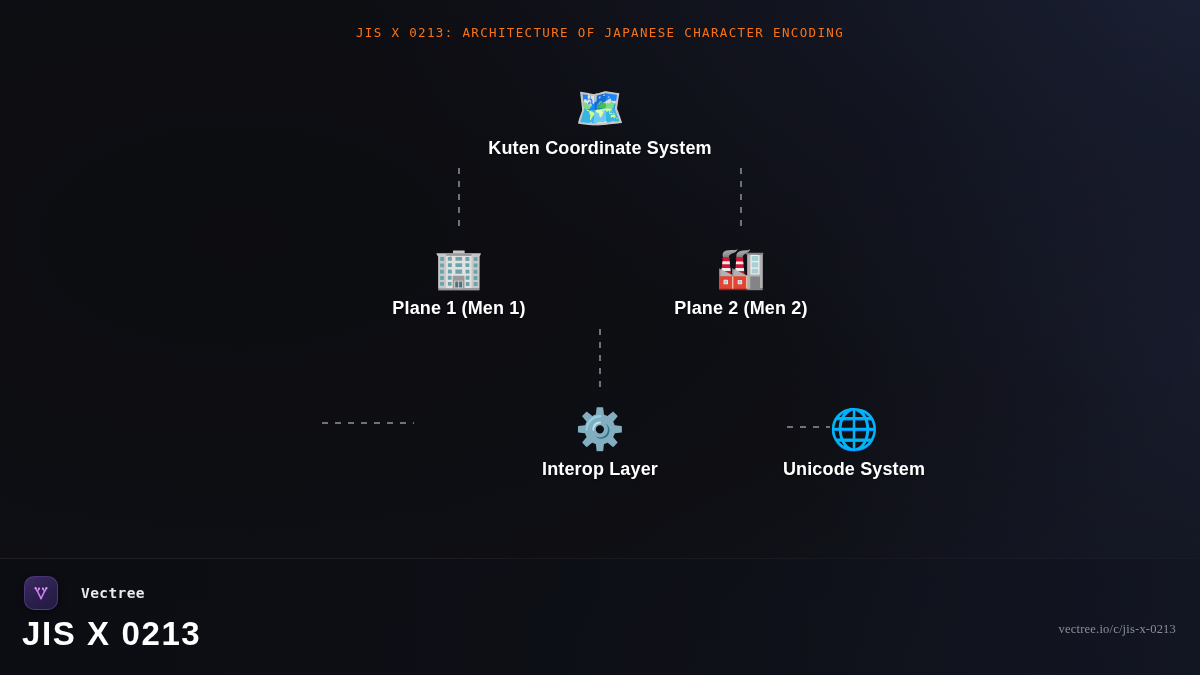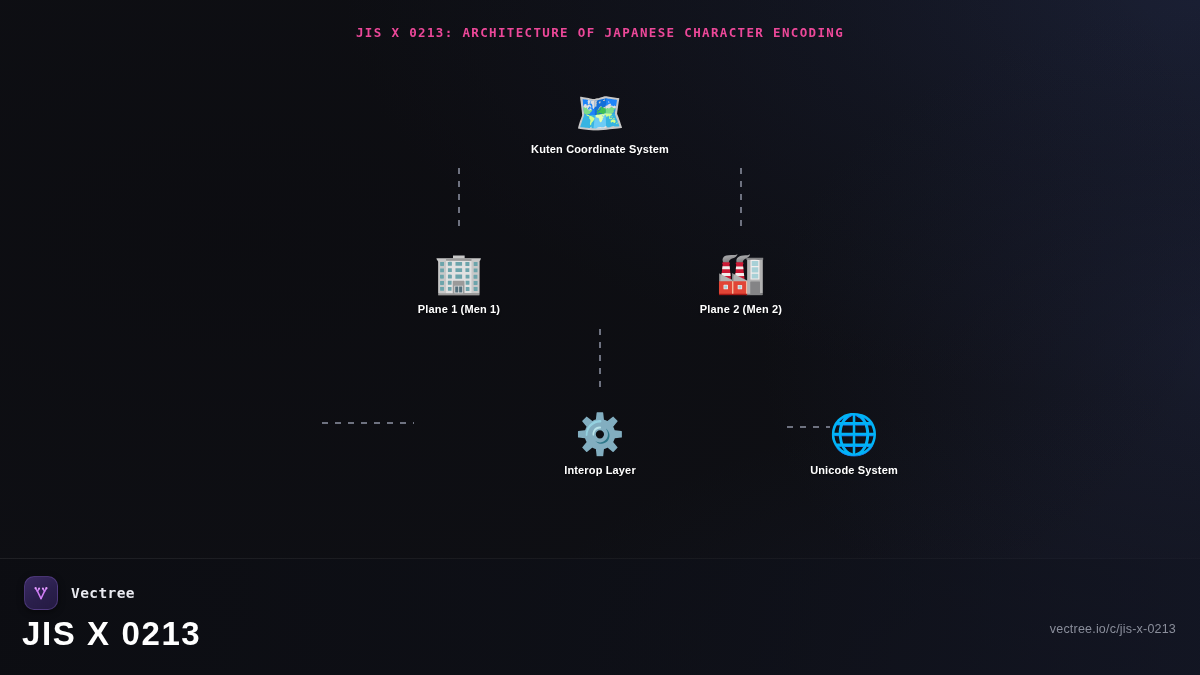--- a/index.html
+++ b/index.html
@@ -45,23 +45,22 @@
   }
 
   
   #canvas-title {
     position:absolute;
     top:25px; left:0; right:0;
     text-align:center;
     font-family:"DejaVu Sans Mono","Liberation Mono", monospace;
     font-size:12.5px;
     letter-spacing:1.35px;
-    color:#ec4899;
-    white-space:nowrap;
-    font-weight:bold;
+    color:#f97316;
+    white-space:nowrap;
   }
 
   
   #diagram {
     position:absolute;
     inset:0;
   }
   #edges {
     position:absolute;
     top:0; left:0;
@@ -81,21 +80,21 @@
   .node-icon {
     font-size:40px;
     line-height:1;
     height:46px;
     display:flex;
     align-items:center;
     justify-content:center;
     user-select:none;
   }
   .node-label {
-    font-size:11px;
+    font-size:18px;
     font-weight:700;
     color:#ffffff;
     text-align:center;
     letter-spacing:0.15px;
     white-space:nowrap;
     text-shadow:0 1px 2px rgba(0,0,0,0.55);
   }
 
   
   #footer-divider {
@@ -107,21 +106,21 @@
   #footer {
     position:absolute;
     left:0; right:0; top:559px; bottom:0;
     background:linear-gradient(to right, rgba(12,13,18,0.92) 0%, rgba(14,16,24,0.80) 60%, rgba(18,21,34,0.72) 100%);
   }
   #brand-row {
     position:absolute;
     left:24px; top:17px;
     display:flex;
     align-items:center;
-    gap:13px;
+    gap:23px;
   }
   #brand-logo {
     width:34px; height:34px;
     border-radius:10px;
     background:linear-gradient(150deg, #3b2a63 0%, #2a1f4c 55%, #241a42 100%);
     border:1px solid rgba(150,110,220,0.30);
     display:flex;
     align-items:center;
     justify-content:center;
     box-shadow:0 2px 7px rgba(0,0,0,0.45);
@@ -139,21 +138,21 @@
     font-family:Liberation Sans, sans-serif;
     font-size:33px;
     font-weight:700;
     color:#ffffff;
     letter-spacing:1.6px;
     white-space:nowrap;
   }
   #footer-url {
     position:absolute;
     right:24px; top:63px;
-    font-family:Liberation Sans, sans-serif;
+    font-family:Liberation Serif, serif;
     font-size:12.5px;
     color:#8a8e9b;
     letter-spacing:0.2px;
     white-space:nowrap;
     margin-left:36px;
   }
 </style>
 </head>
 <body>
 

